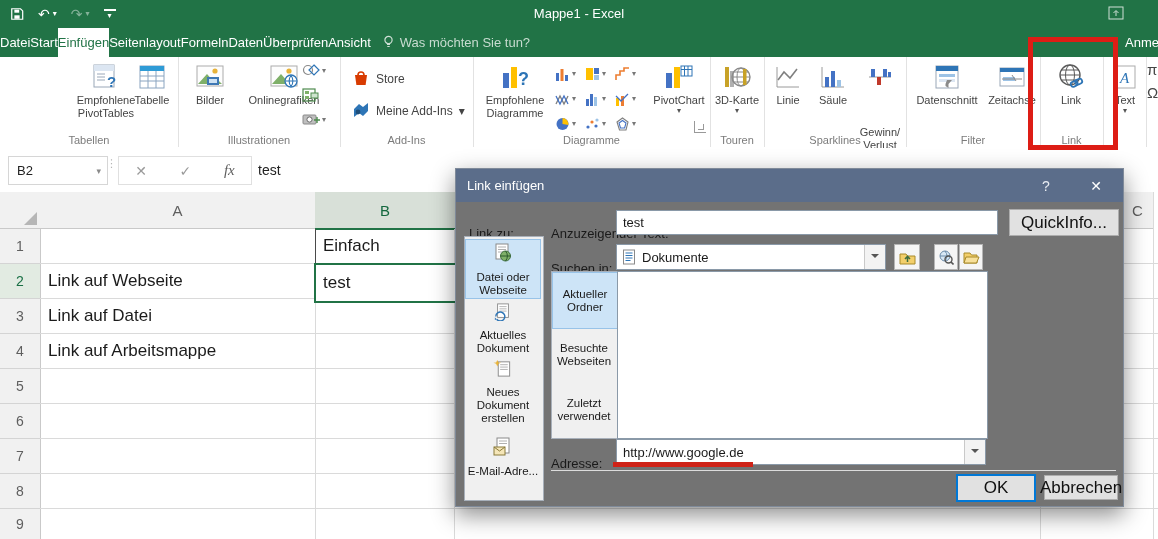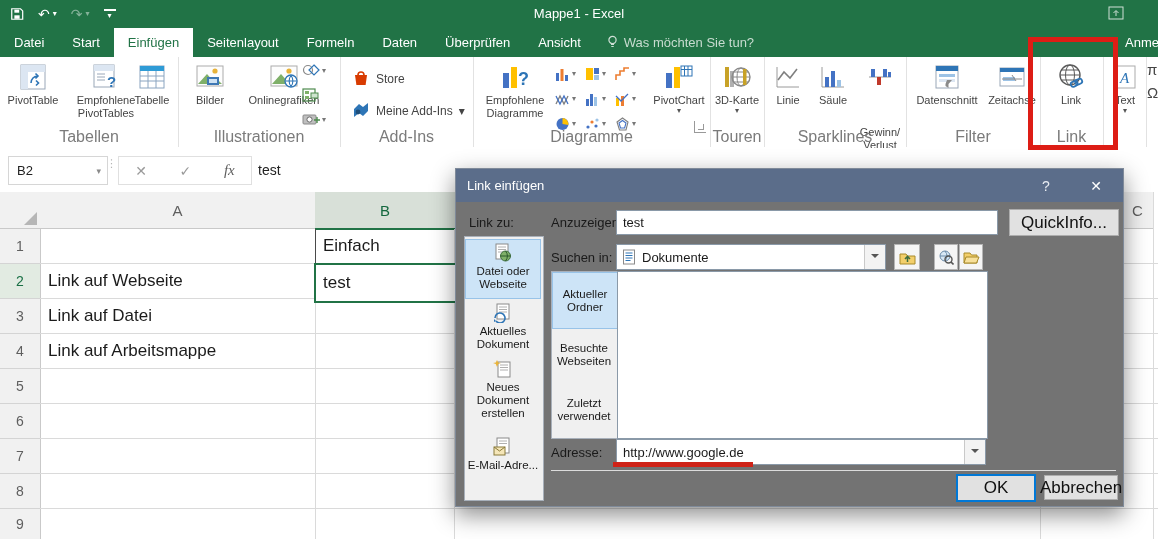--- a/index.html
+++ b/index.html
@@ -11,29 +11,29 @@
   .qat{position:absolute;left:10px;top:0;height:28px;display:flex;align-items:center;gap:14px;}
   .qat-btn{display:flex;align-items:center;color:#fff;font-size:14px;line-height:1;cursor:default;}
   .qat-btn .dd{font-size:8px;margin-left:3px;}
   .qat-btn.dim{opacity:.45;}
   .qat-custom{width:12px;border-top:2px solid #fff;padding-top:1px;text-align:center;font-size:8px;}
   .win-title{position:absolute;left:0;right:0;top:0;line-height:28px;text-align:center;font-size:13px;color:#fff;}
   .ribbon-display{position:absolute;left:1108px;top:6px;width:16px;height:14px;}
 
   
   .tabrow{position:absolute;left:0;top:28px;width:1158px;height:29px;background:#217346;display:flex;align-items:stretch;}
-  .rtab{padding:0 14px;line-height:29px;font-size:13px;color:#fff;white-space:nowrap;cursor:default;}
+  .rtab{padding:0 0;line-height:29px;font-size:13px;color:#fff;white-space:nowrap;cursor:default;}
   .rtab.active{background:#fff;color:#217346;}
   .tellme{display:flex;align-items:center;gap:6px;padding:0 12px;color:#c8dcd0;font-size:13px;}
   .signin{position:absolute;left:1125px;top:0;line-height:29px;font-size:13px;color:#fff;white-space:nowrap;}
 
   
   .ribbon{position:absolute;left:0;top:57px;width:1158px;height:91px;background:#fff;border-bottom:1px solid #d5d5d5;}
   .rgroup{position:absolute;top:0;height:90px;border-right:1px solid #e2e2e2;}
-  .grouplabel{position:absolute;left:0;right:0;bottom:1px;text-align:center;font-size:16px;color:#7b7b7b;white-space:nowrap;}
+  .grouplabel{position:absolute;left:0;right:0;bottom:1px;text-align:center;font-size:11px;color:#7b7b7b;white-space:nowrap;}
   .btn-large{position:absolute;top:3px;display:flex;flex-direction:column;align-items:center;cursor:default;}
   .btn-large .ico{height:34px;display:flex;align-items:center;justify-content:center;}
   .btn-large .lbl{font-size:11px;line-height:13px;color:#444;text-align:center;white-space:pre-line;}
   .btn-row{position:absolute;left:12px;display:flex;align-items:center;gap:6px;font-size:12px;color:#444;white-space:nowrap;}
   .mini{display:flex;align-items:center;gap:2px;}
   .mini .dd2{font-size:8px;color:#777;}
   .dd-under{font-size:8px;color:#555;line-height:8px;}
   .chartgrid{position:absolute;display:grid;grid-template-columns:repeat(3,30px);grid-auto-rows:25px;align-items:center;}
   .launcher{position:absolute;width:11px;height:11px;border-left:1px solid #999;border-bottom:1px solid #999;}
   .launcher::after{content:"";position:absolute;right:2px;bottom:2px;width:5px;height:5px;border-right:1px solid #999;border-bottom:1px solid #999;}
@@ -70,27 +70,27 @@
   .chead-c{position:absolute;left:1122px;top:0;width:31px;height:36px;background:#f1f1f1;border-bottom:1px solid #c9c9c9;
            border-right:1px solid #d4d4d4;display:flex;align-items:center;justify-content:center;font-size:15px;color:#5f5f5f;}
 
   
   .dialog{position:absolute;left:455px;top:168px;width:667px;height:337px;background:#737373;border:1px solid #7f8a99;
           box-shadow:0 8px 22px rgba(0,0,0,.45);font-size:13px;color:#1a1a1a;z-index:10;}
   .dlg-title{position:absolute;left:0;top:0;right:0;height:33px;background:#5b6d8a;color:#fff;font-size:13px;
              display:flex;align-items:center;padding-left:11px;}
   .dlg-help{position:absolute;right:62px;top:0;width:30px;height:33px;display:flex;align-items:center;justify-content:center;color:#e8ecf2;font-size:14px;}
   .dlg-close{position:absolute;right:10px;top:0;width:34px;height:33px;display:flex;align-items:center;justify-content:center;color:#fff;font-size:14px;}
-  .dlg-label{position:absolute;white-space:nowrap;}
+  .dlg-label{position:absolute;white-space:nowrap;margin-top:11px;}
   .dlg-input{position:absolute;background:#fff;border:1px solid #8a99a8;display:flex;align-items:center;padding:0 6px;white-space:nowrap;overflow:hidden;}
   .dlg-btn{position:absolute;background:#e1e1e1;border:1px solid #adadad;display:flex;align-items:center;justify-content:center;
            font-size:17px;color:#111;cursor:default;}
   .dlg-btn.focused{border:2px solid #0078d7;}
   .side-box{position:absolute;left:8px;top:67px;width:78px;height:263px;border:1px solid #a8b0ba;background:#f0f0f0;}
-  .side-item{position:absolute;left:1px;width:74px;display:flex;flex-direction:column;align-items:center;gap:2px;
+  .side-item{position:absolute;left:1px;width:74px;display:flex;flex-direction:column;align-items:center;gap:8px;
              font-size:11.5px;line-height:13px;text-align:center;cursor:default;padding-top:3px;}
   .side-item.sel{background:#cde4f7;border:1px solid #98c3e8;left:0;width:74px;}
   .combo{position:absolute;background:#fff;border:1px solid #8a99a8;display:flex;align-items:center;}
   .combo .val{padding-left:6px;white-space:nowrap;overflow:hidden;flex:1;}
   .combo .arrow{width:20px;align-self:stretch;background:#f3f3f3;border-left:1px solid #c9c9c9;position:relative;}
   .combo .arrow::after{content:"";position:absolute;left:6px;top:9px;border:4px solid transparent;border-top-color:#555;}
   .tabstrip{position:absolute;left:95px;top:102px;width:66px;height:166px;border:1px solid #a8b0ba;background:#f0f0f0;}
   .vtab{position:absolute;left:0;width:64px;height:55px;display:flex;align-items:center;justify-content:center;text-align:center;
         font-size:11.5px;line-height:13px;cursor:default;}
   .vtab.sel{background:#cde4f7;border:1px solid #98c3e8;width:64px;}
@@ -152,31 +152,20 @@
           <path d="M4 9.5h3M4.3 11.5h2.4" stroke="#cfe0d6" stroke-width="1.2"></path>
         </svg>
       <span>Was möchten Sie tun?</span>
     </span>
     <span class="signin">Anmeld</span>
   </div>
 
   <div class="ribbon">
 
     <div class="rgroup" style="left:0;width:178px;">
-      <div class="btn-large" style="left:2px;width:62px;">
-        <span class="ico">
-          <svg width="28" height="28" viewBox="0 0 28 28">
-              <rect x="2" y="2" width="24" height="24" fill="#fff" stroke="#9aa7b8"></rect>
-              <rect x="2" y="2" width="7" height="24" fill="#dce6f2"></rect>
-              <rect x="2" y="2" width="24" height="7" fill="#dce6f2"></rect>
-              <path d="M12 20c0-4 3-7 7-7m-2.5-2.5L19 13l-2.5 2.5M17 17.5 19.5 20 17 22.5" fill="none" stroke="#2e75b6" stroke-width="1.6"></path>
-            </svg>
-        </span>
-        <span class="lbl">PivotTable</span>
-      </div>
       <div class="btn-large" style="left:64px;width:84px;">
         <span class="ico">
           <svg width="28" height="28" viewBox="0 0 28 28">
               <rect x="2" y="2" width="20" height="22" fill="#fff" stroke="#9aa7b8"></rect>
               <rect x="2" y="2" width="20" height="6" fill="#dce6f2"></rect>
               <path d="M5 11h8M5 14h8M5 17h8" stroke="#9aa7b8"></path>
               <text x="15" y="24" font-size="15" font-weight="bold" fill="#2e75b6" font-family="Liberation Sans,sans-serif">?</text>
             </svg>
         </span>
         <span class="lbl">Empfohlene PivotTables</span>

